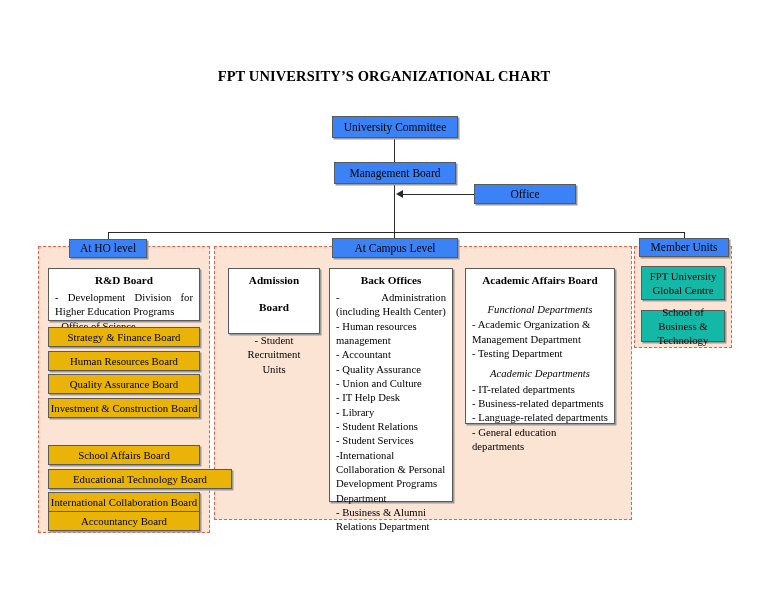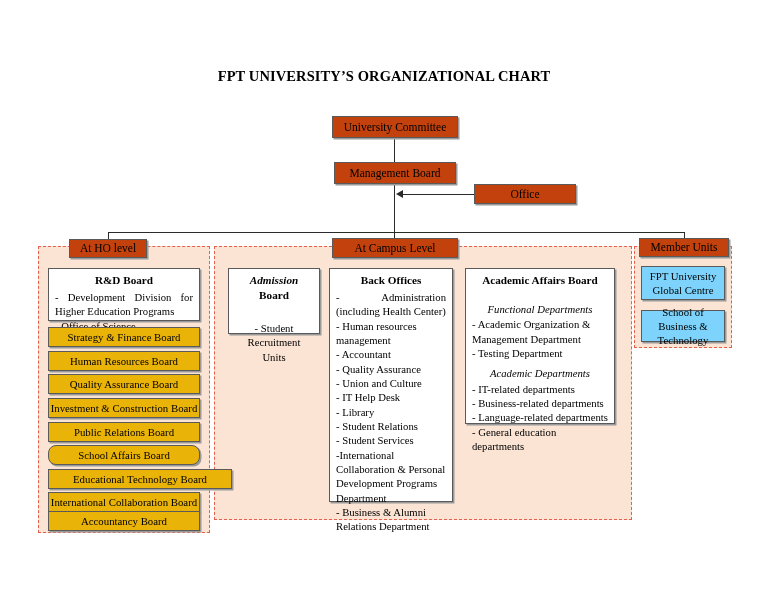--- a/index.html
+++ b/index.html
@@ -32,21 +32,21 @@
     text-align: center;
     font-size: 14.5px;
     font-weight: bold;
     letter-spacing: 0.1px;
   }
 
   
   .node {
     position: absolute;
     box-sizing: border-box;
-    background: #c2410c;
+    background: #3b82f6;
     border: 1px solid #5a5a5a;
     box-shadow: 1.5px 1.5px 0 #9a9a9a;
     font-size: 11.5px;
     line-height: 1.28;
     text-align: center;
     display: flex;
     align-items: center;
     justify-content: center;
     z-index: 5;
   }
@@ -128,21 +128,21 @@
     display: flex;
     align-items: center;
     justify-content: center;
     text-align: center;
     z-index: 5;
   }
 
   .member-card {
     position: absolute;
     box-sizing: border-box;
-    background: #7dd3fc;
+    background: #14b8a6;
     border: 1px solid #5a5a5a;
     box-shadow: 1.5px 1.5px 0 #9a9a9a;
     font-size: 10.8px;
     line-height: 1.3;
     display: flex;
     align-items: center;
     justify-content: center;
     text-align: center;
     z-index: 5;
   }
@@ -187,28 +187,27 @@
   <div class="detail-box" style="left:48px; top:268px; width:152px; height:53px;">
     <span class="hd">R&amp;D Board</span>
     <span class="li just">-  Development  Division  for Higher Education Programs</span>
     <span class="li">- Office of Science Management</span>
   </div>
 
   <div class="chip" style="left:48px; top:327px; width:152px; height:20px;">Strategy &amp; Finance Board</div>
   <div class="chip" style="left:48px; top:351px; width:152px; height:20px;">Human Resources Board</div>
   <div class="chip" style="left:48px; top:374px; width:152px; height:20px;">Quality Assurance Board</div>
   <div class="chip" style="left:48px; top:398px; width:152px; height:20px;">Investment &amp; Construction Board</div>
-  <div class="chip" style="left:48px; top:422px; width:152px; height:20px;">Public Relations Board</div>
-  <div class="chip" style="left:48px; top:445px; width:152px; height:20px;border-radius:8px;">School Affairs Board</div>
+  <div class="chip" style="left:48px; top:445px; width:152px; height:20px;">School Affairs Board</div>
   <div class="chip" style="left:48px; top:469px; width:184px; height:20px;">Educational Technology Board</div>
   <div class="chip" style="left:48px; top:492px; width:152px; height:20px;">International Collaboration Board</div>
   <div class="chip" style="left:48px; top:511px; width:152px; height:20px;">Accountancy Board</div>
 
   <div class="detail-box" style="left:228px; top:268px; width:92px; height:66px; text-align:center;">
-    <span class="hd" style="margin-bottom:0;font-style:italic;">Admission</span>
+    <span class="hd" style="margin-bottom:12px;">Admission</span>
     <span class="hd" style="margin-bottom:18px;">Board</span>
     <span class="li" style="text-align:center;">- Student</span>
     <span class="li" style="text-align:center;">Recruitment Units</span>
   </div>
 
   <div class="detail-box" style="left:329px; top:268px; width:124px; height:234px;">
     <span class="hd">Back Offices</span>
     <span class="li just">-  Administration  (including Health Center)</span>
     <span class="li">- Human resources management</span>
     <span class="li">- Accountant</span>

